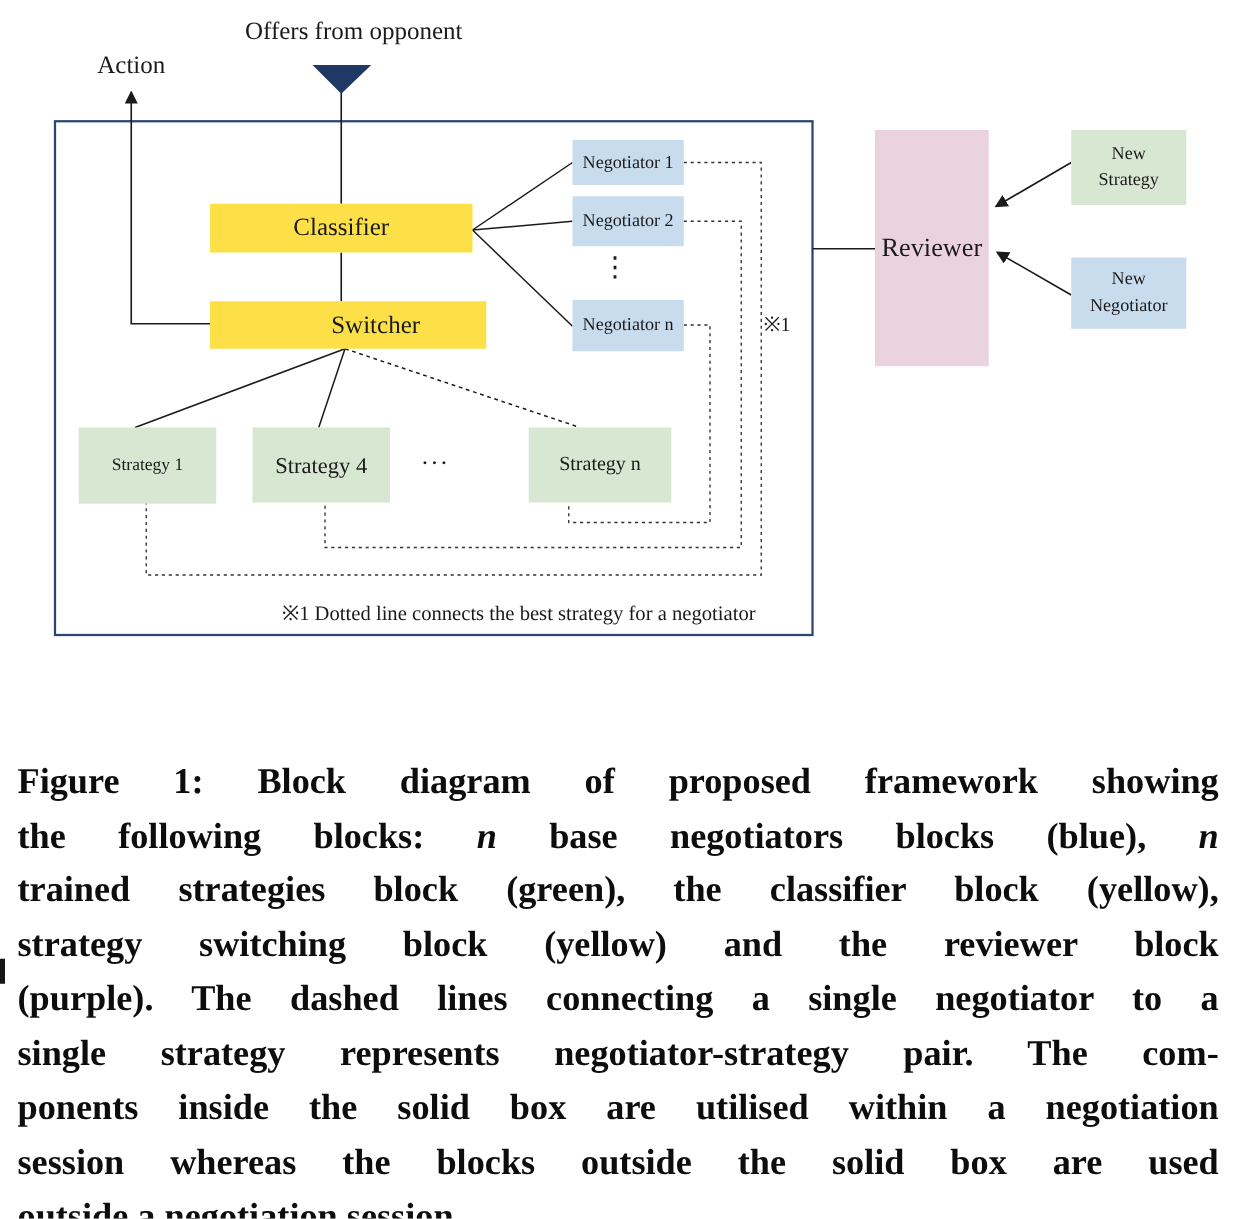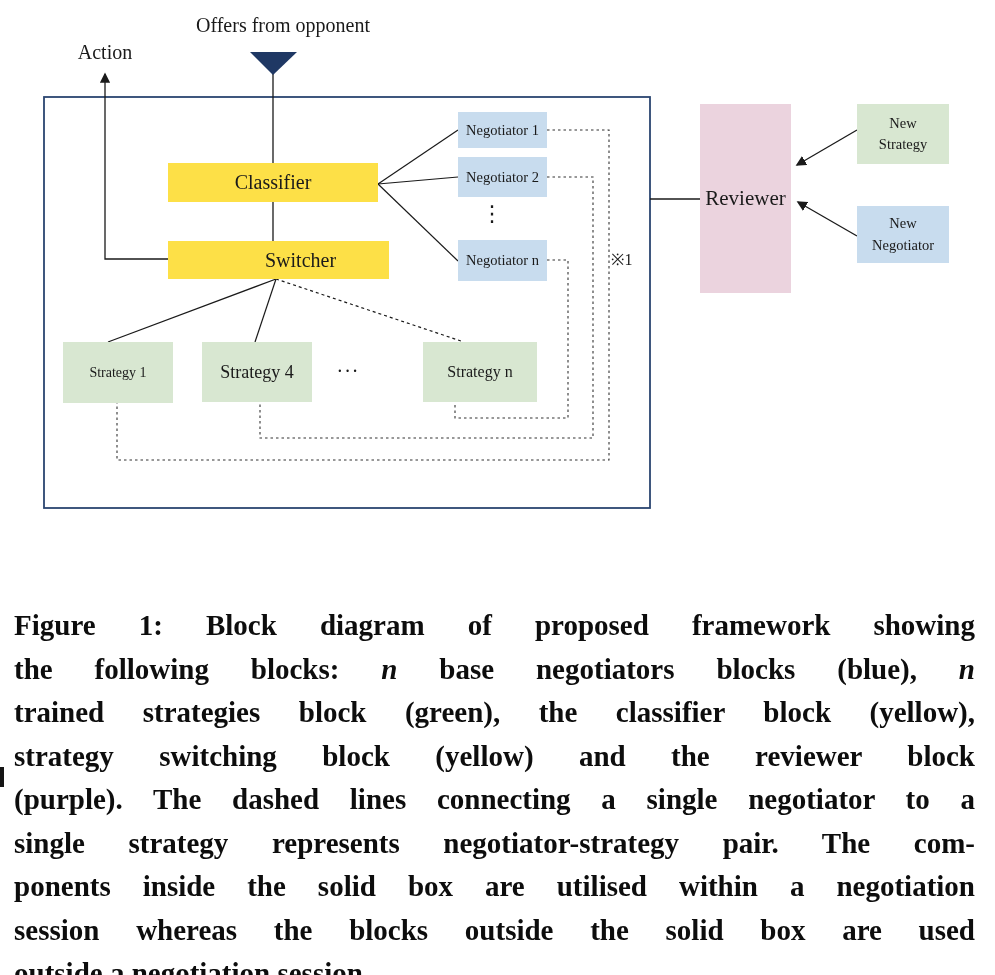--- a/index.html
+++ b/index.html
@@ -101,20 +101,21 @@
     <div class="block blue neg2">Negotiator 2</div>
     <div class="lbl vdots">⋮</div>
     <div class="block blue negn">Negotiator n</div>
 
     <div class="block green strat1">Strategy 1</div>
     <div class="block green strat2">Strategy 4</div>
     <div class="lbl hdots">···</div>
     <div class="block green stratn">Strategy n</div>
 
     <div class="lbl star1">※1</div>
+    <div class="lbl note">※1 Dotted line connects the best strategy for a negotiator</div>
 
     <div class="block pink reviewer">Reviewer</div>
     <div class="block green newstrat">
       <span>New</span>
       <span>Strategy</span>
     </div>
     <div class="block blue newneg">
       <span>New</span>
       <span>Negotiator</span>
     </div>

